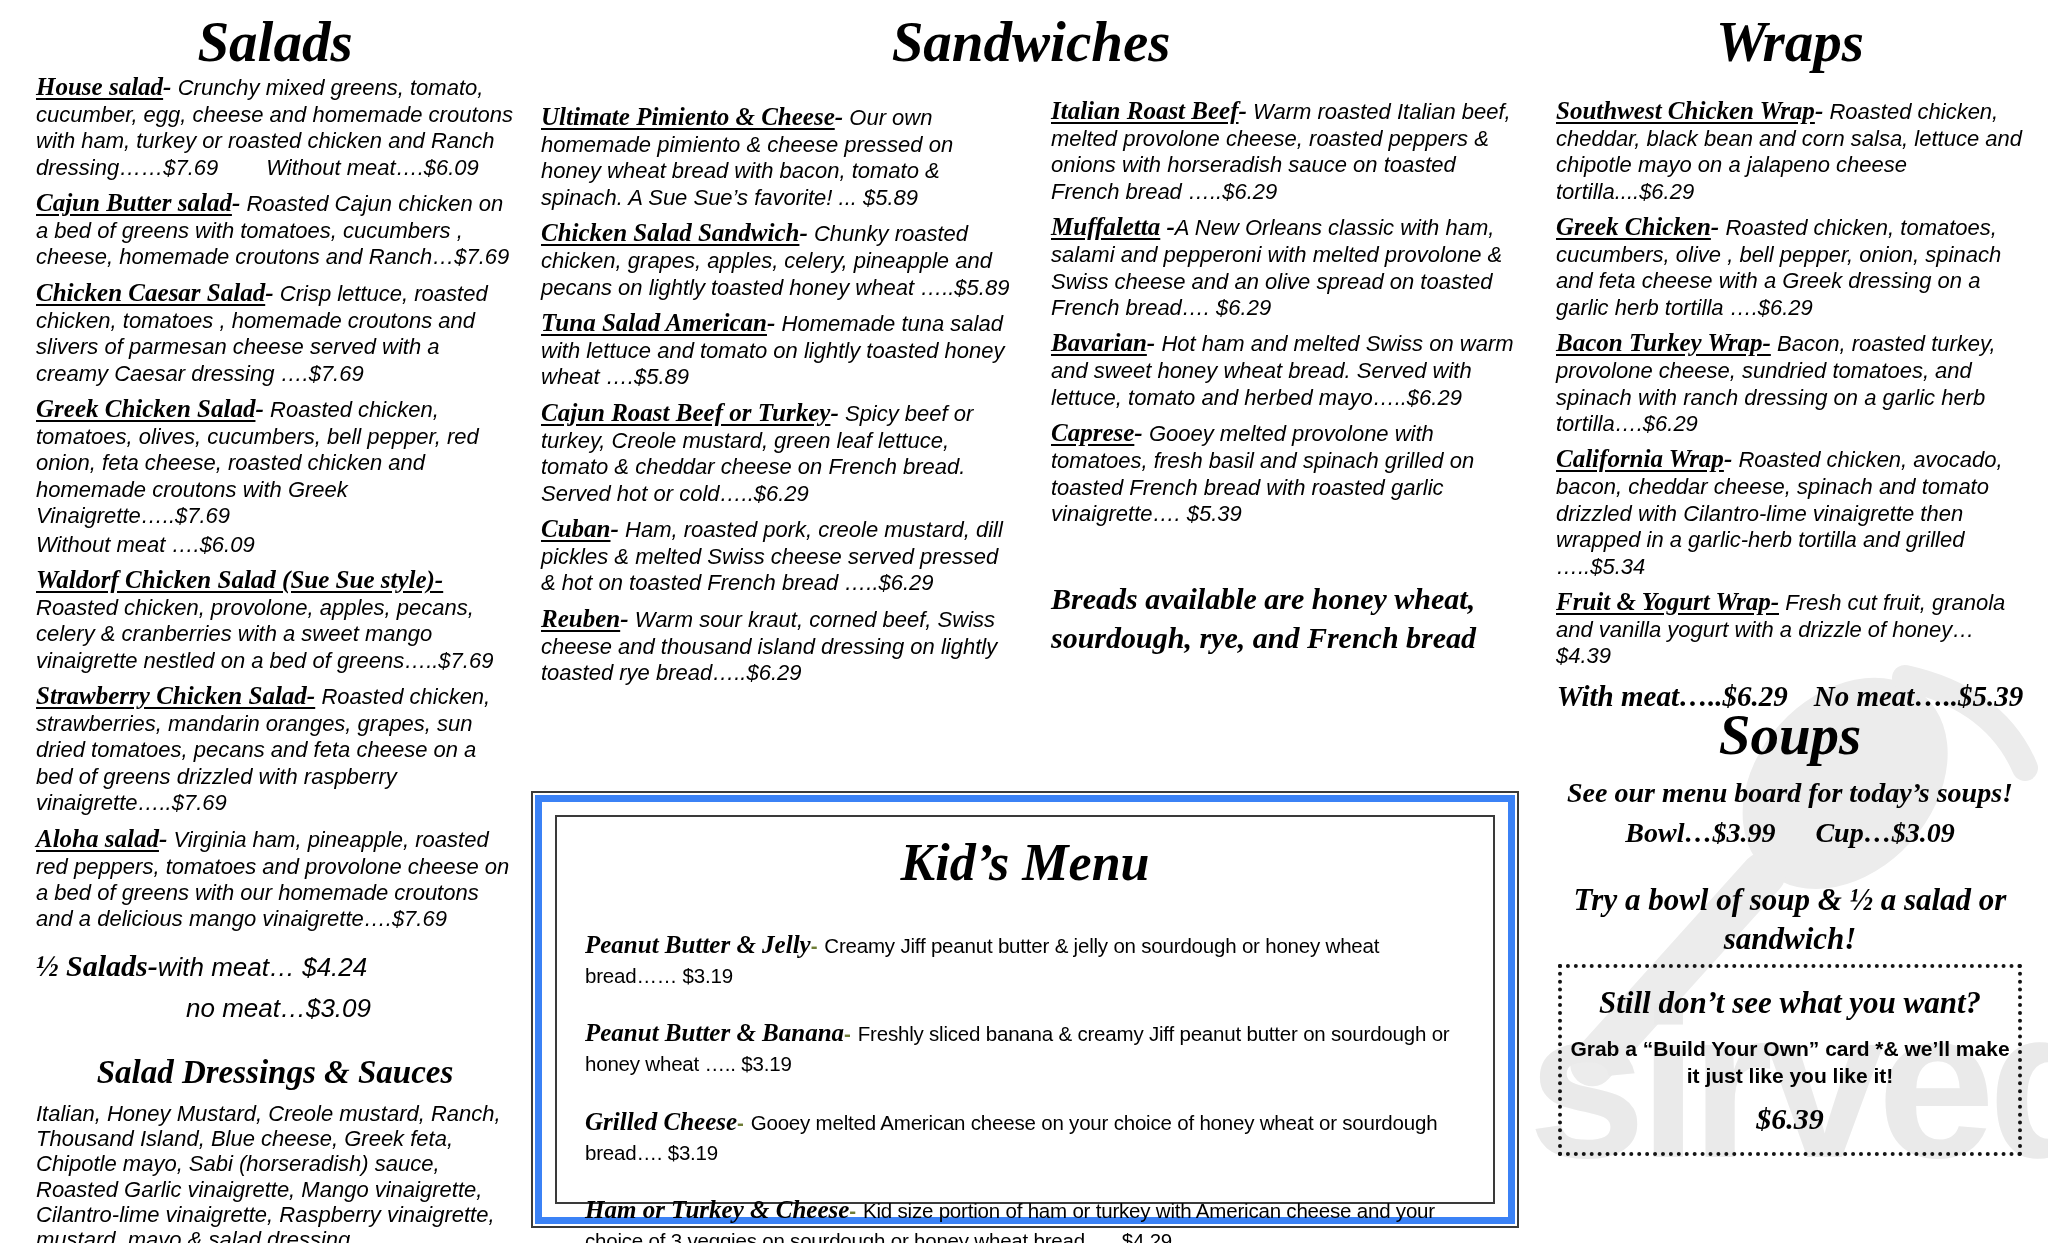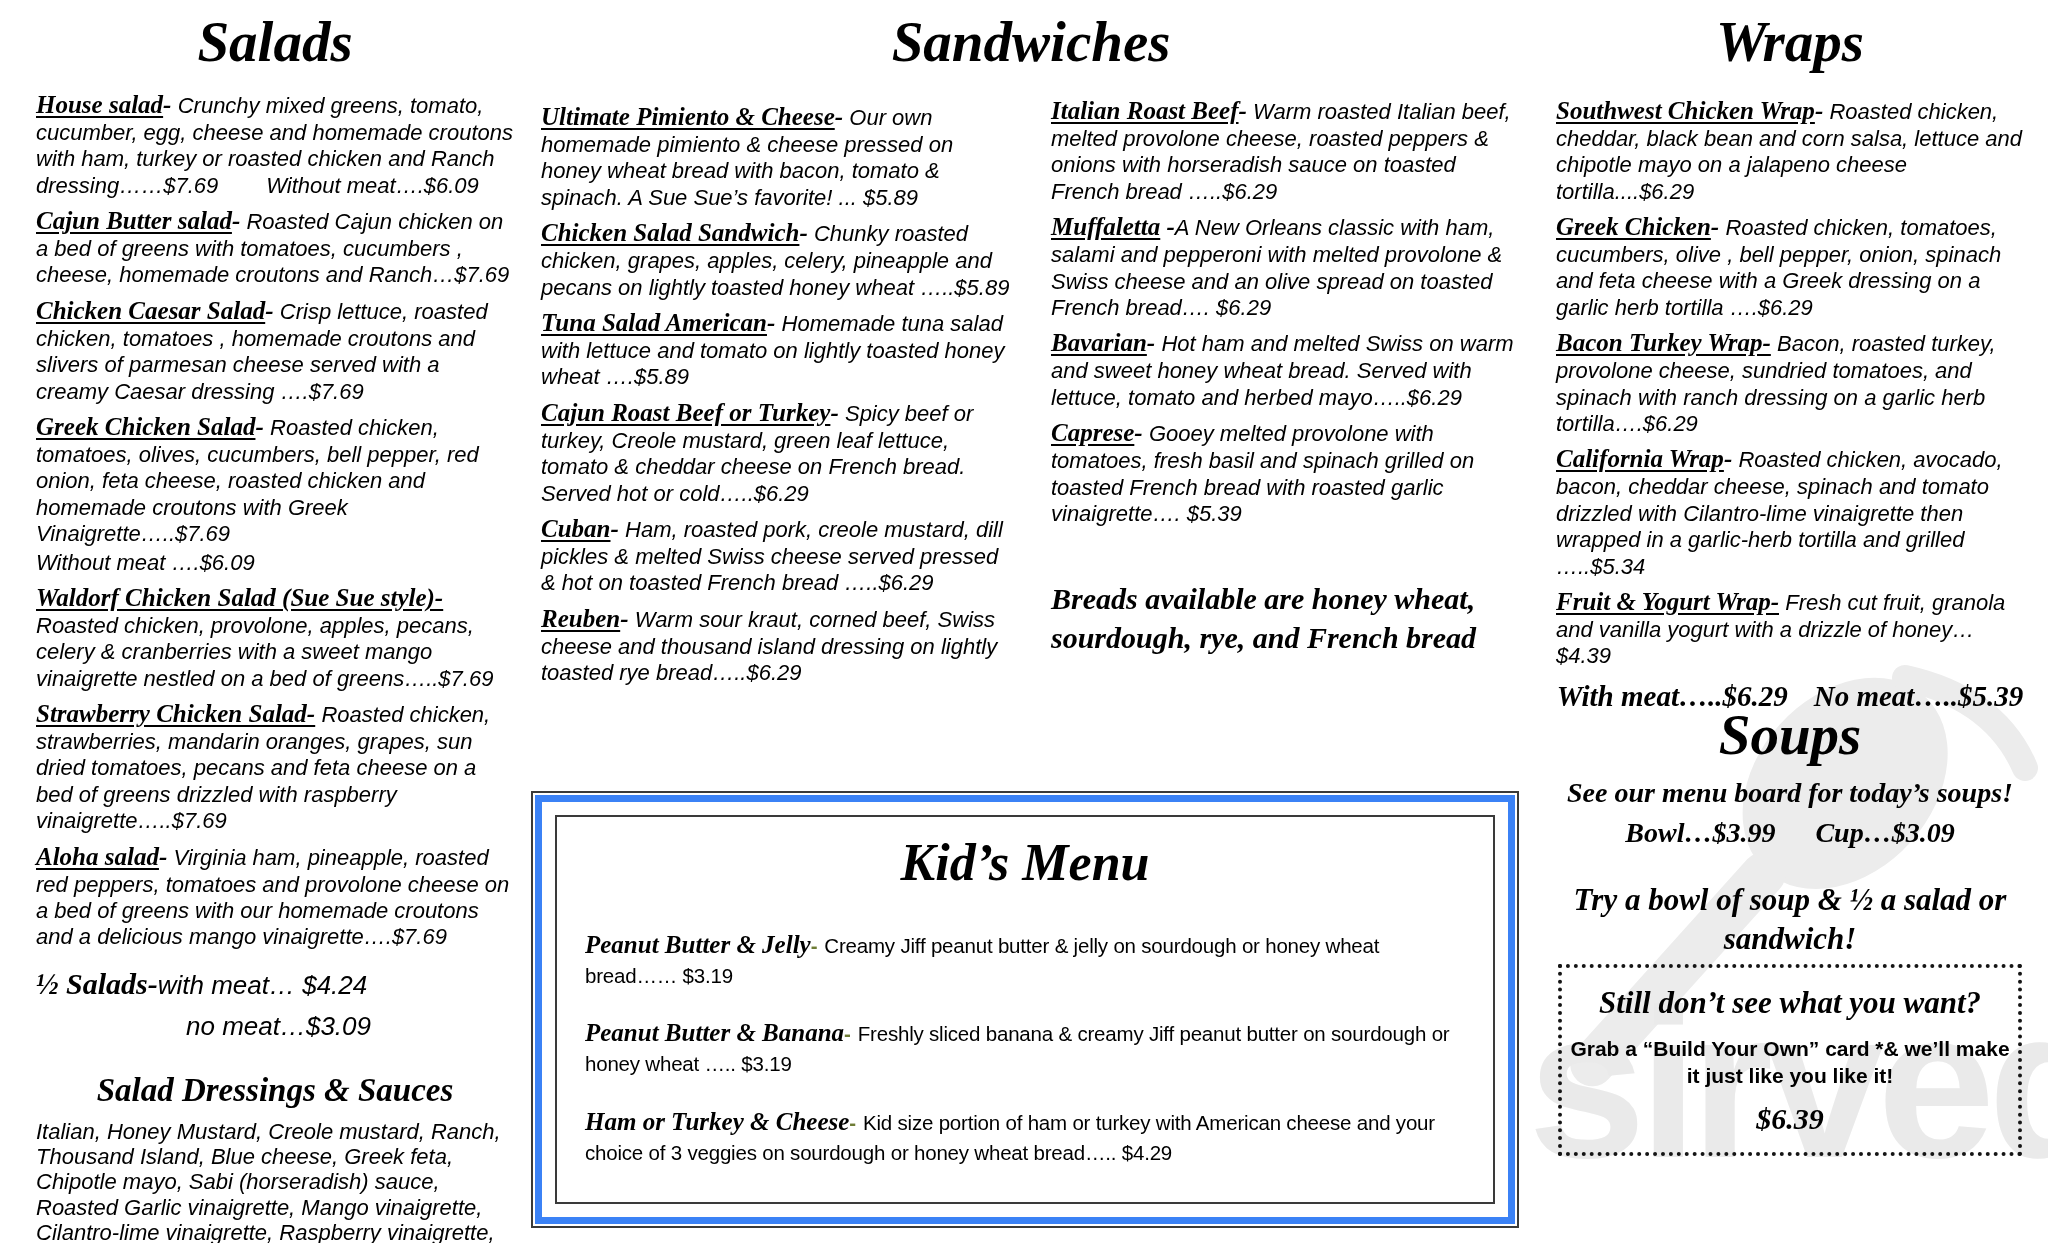--- a/index.html
+++ b/index.html
@@ -21,21 +21,21 @@
   .section-title{
     font-family:"Liberation Serif",serif;font-style:italic;font-weight:bold;
     font-size:57px;line-height:1.05;text-align:center;margin:0;
   }
   .menu-col{top:12px;}
   #col-salads{left:36px;width:478px;}
   #col-sand1{left:541px;top:102px;width:474px;}
   #col-sand2{left:1051px;top:96px;width:472px;}
   #col-wraps{left:1556px;width:468px;}
   #sandwiches-title{left:541px;top:12px;width:980px;text-align:center;}
-  #col-salads .section-title{margin-bottom:18px;text-align:center;}
+  #col-salads .section-title{text-align:center;}
   #col-wraps .section-title{margin-bottom:24px;}
   .item{
     font-style:italic;font-size:22px;line-height:1.2;
     margin-bottom:7px;
   }
   .item-name{
     font-family:"Liberation Serif",serif;font-weight:bold;font-size:25px;
     text-decoration:underline;text-underline-offset:3px;
   }
   .item-sep{font-family:"Liberation Serif",serif;font-weight:bold;font-size:25px;}
@@ -194,20 +194,21 @@
 <div class="layer" id="kids-box">
   <div class="kids-mid">
     <div class="kids-inner">
       <div class="kids-title">Kid’s Menu</div>
       <div>
 
           <div class="kid-item"><span class="kid-name">Peanut Butter &amp; Jelly</span><span class="kid-sep">-</span><span class="kid-desc">Creamy Jiff peanut butter &amp; jelly on sourdough or honey wheat bread…… $3.19</span></div>
 
           <div class="kid-item"><span class="kid-name">Peanut Butter &amp; Banana</span><span class="kid-sep">-</span><span class="kid-desc">Freshly sliced banana &amp; creamy Jiff peanut butter on sourdough or honey wheat ….. $3.19</span></div>
 
+          <div class="kid-item"><span class="kid-name">Grilled Cheese</span><span class="kid-sep">-</span><span class="kid-desc">Gooey melted American cheese on your choice of honey wheat or sourdough bread…. $3.19</span></div>
 
           <div class="kid-item"><span class="kid-name">Ham or Turkey &amp; Cheese</span><span class="kid-sep">-</span><span class="kid-desc">Kid size portion of ham or turkey with American cheese and your choice of 3 veggies on sourdough or honey wheat bread….. $4.29</span></div>
         </div>
 
     </div>
   </div>
 </div>
 
 <div class="layer" id="soups">
   <div class="soups-title">Soups</div>

